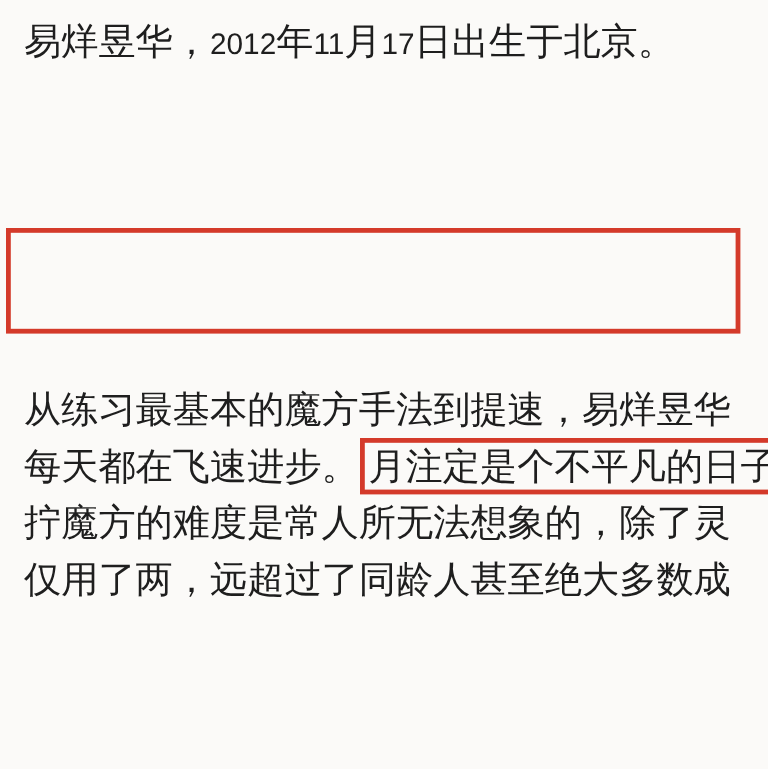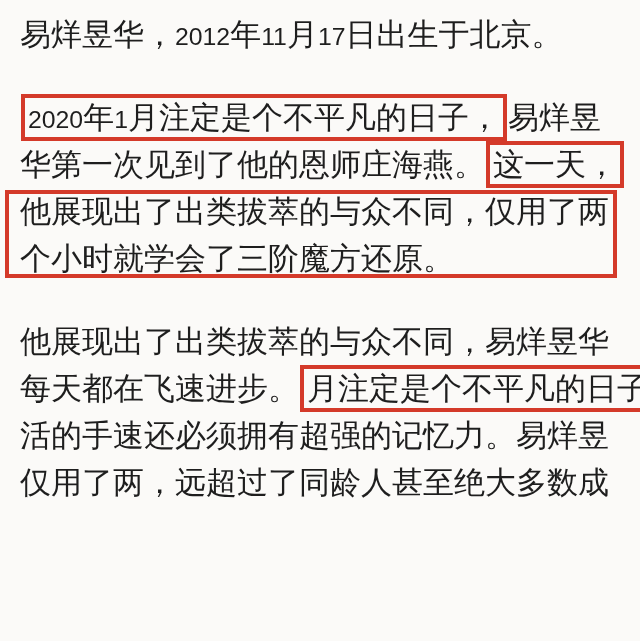--- a/index.html
+++ b/index.html
@@ -47,45 +47,31 @@
 <body>
 
 <div class="page">
 
   <div class="para" style="top:11px">
     <div class="line">
       <span class="seg">易烊昱华，<span class="d">2012</span>年<span class="d">11</span>月<span class="d">17</span>日出生于北京。</span>
     </div>
   </div>
 
-  <div class="para" style="top:94px">
-    <div class="line">
-      <span class="seg boxed"><span class="d">2020</span>年<span class="d">1</span>月注定是个不平凡的日子，</span><span class="seg">易烊昱</span>
-    </div>
-    <div class="line">
-      <span class="seg">华第一次见到了他的恩师庄海燕。</span><span class="seg boxed">这一天，</span>
-    </div>
-    <div class="line">
-      <span class="seg">他展现出了出类拔萃的与众不同，仅用了两</span>
-    </div>
-    <div class="line">
-      <span class="seg">个小时就学会了三阶魔方还原。</span>
-    </div>
-  </div>
 
   <div class="overlay-box" style="left:5px; top:190px; width:612px; height:88px;"></div>
 
   <div class="para" style="top:318px">
     <div class="line">
-      <span class="seg">他展现出了出类拔萃的与众不同，易烊昱华</span>
+      <span class="seg">从练习最基本的魔方手法到提速，易烊昱华</span>
     </div>
     <div class="line">
       <span class="seg">每天都在飞速进步。</span><span class="seg boxed">月注定是个不平凡的日子</span>
     </div>
     <div class="line">
-      <span class="seg">活的手速还必须拥有超强的记忆力。易烊昱</span>
+      <span class="seg">拧魔方的难度是常人所无法想象的，除了灵</span>
     </div>
     <div class="line">
       <span class="seg">仅用了两，远超过了同龄人甚至绝大多数成</span>
     </div>
   </div>
 
 </div>
 
 </body></html>

